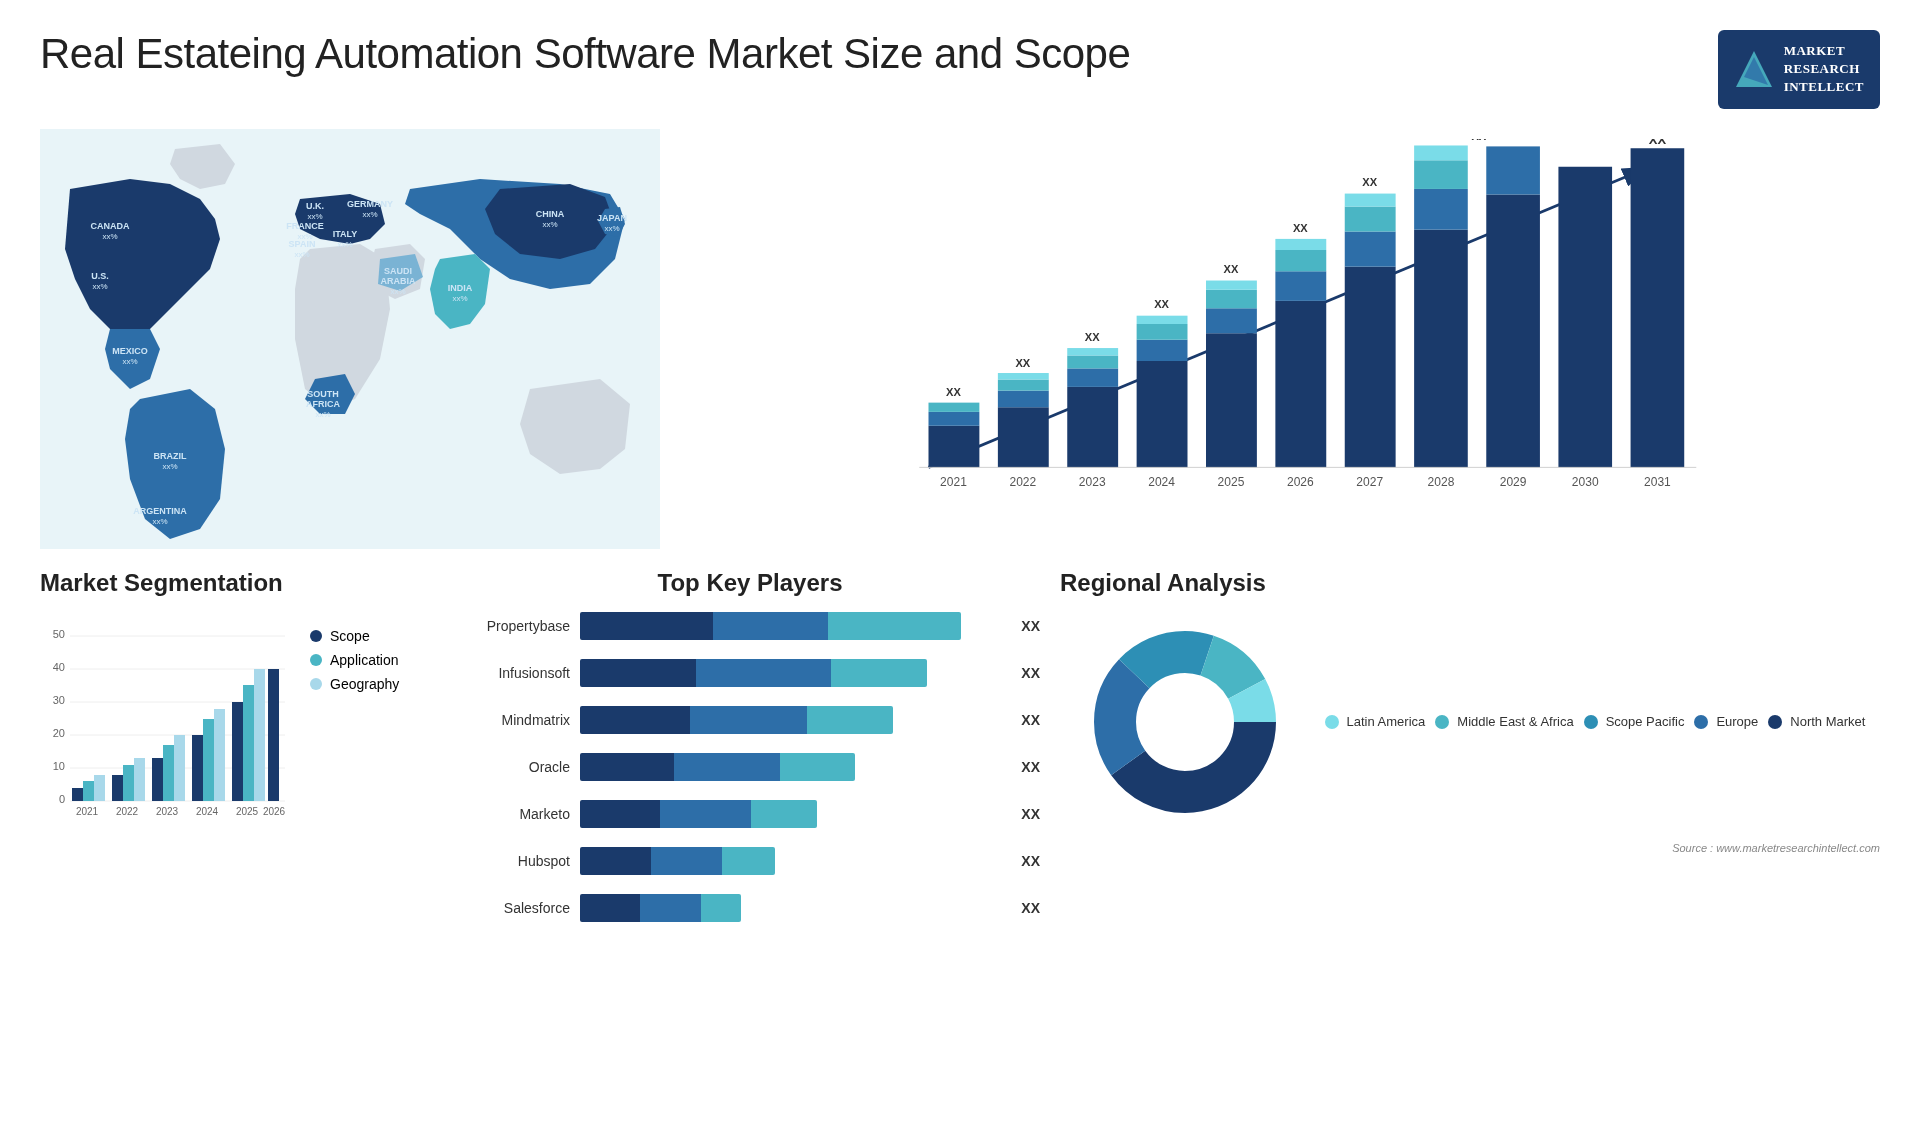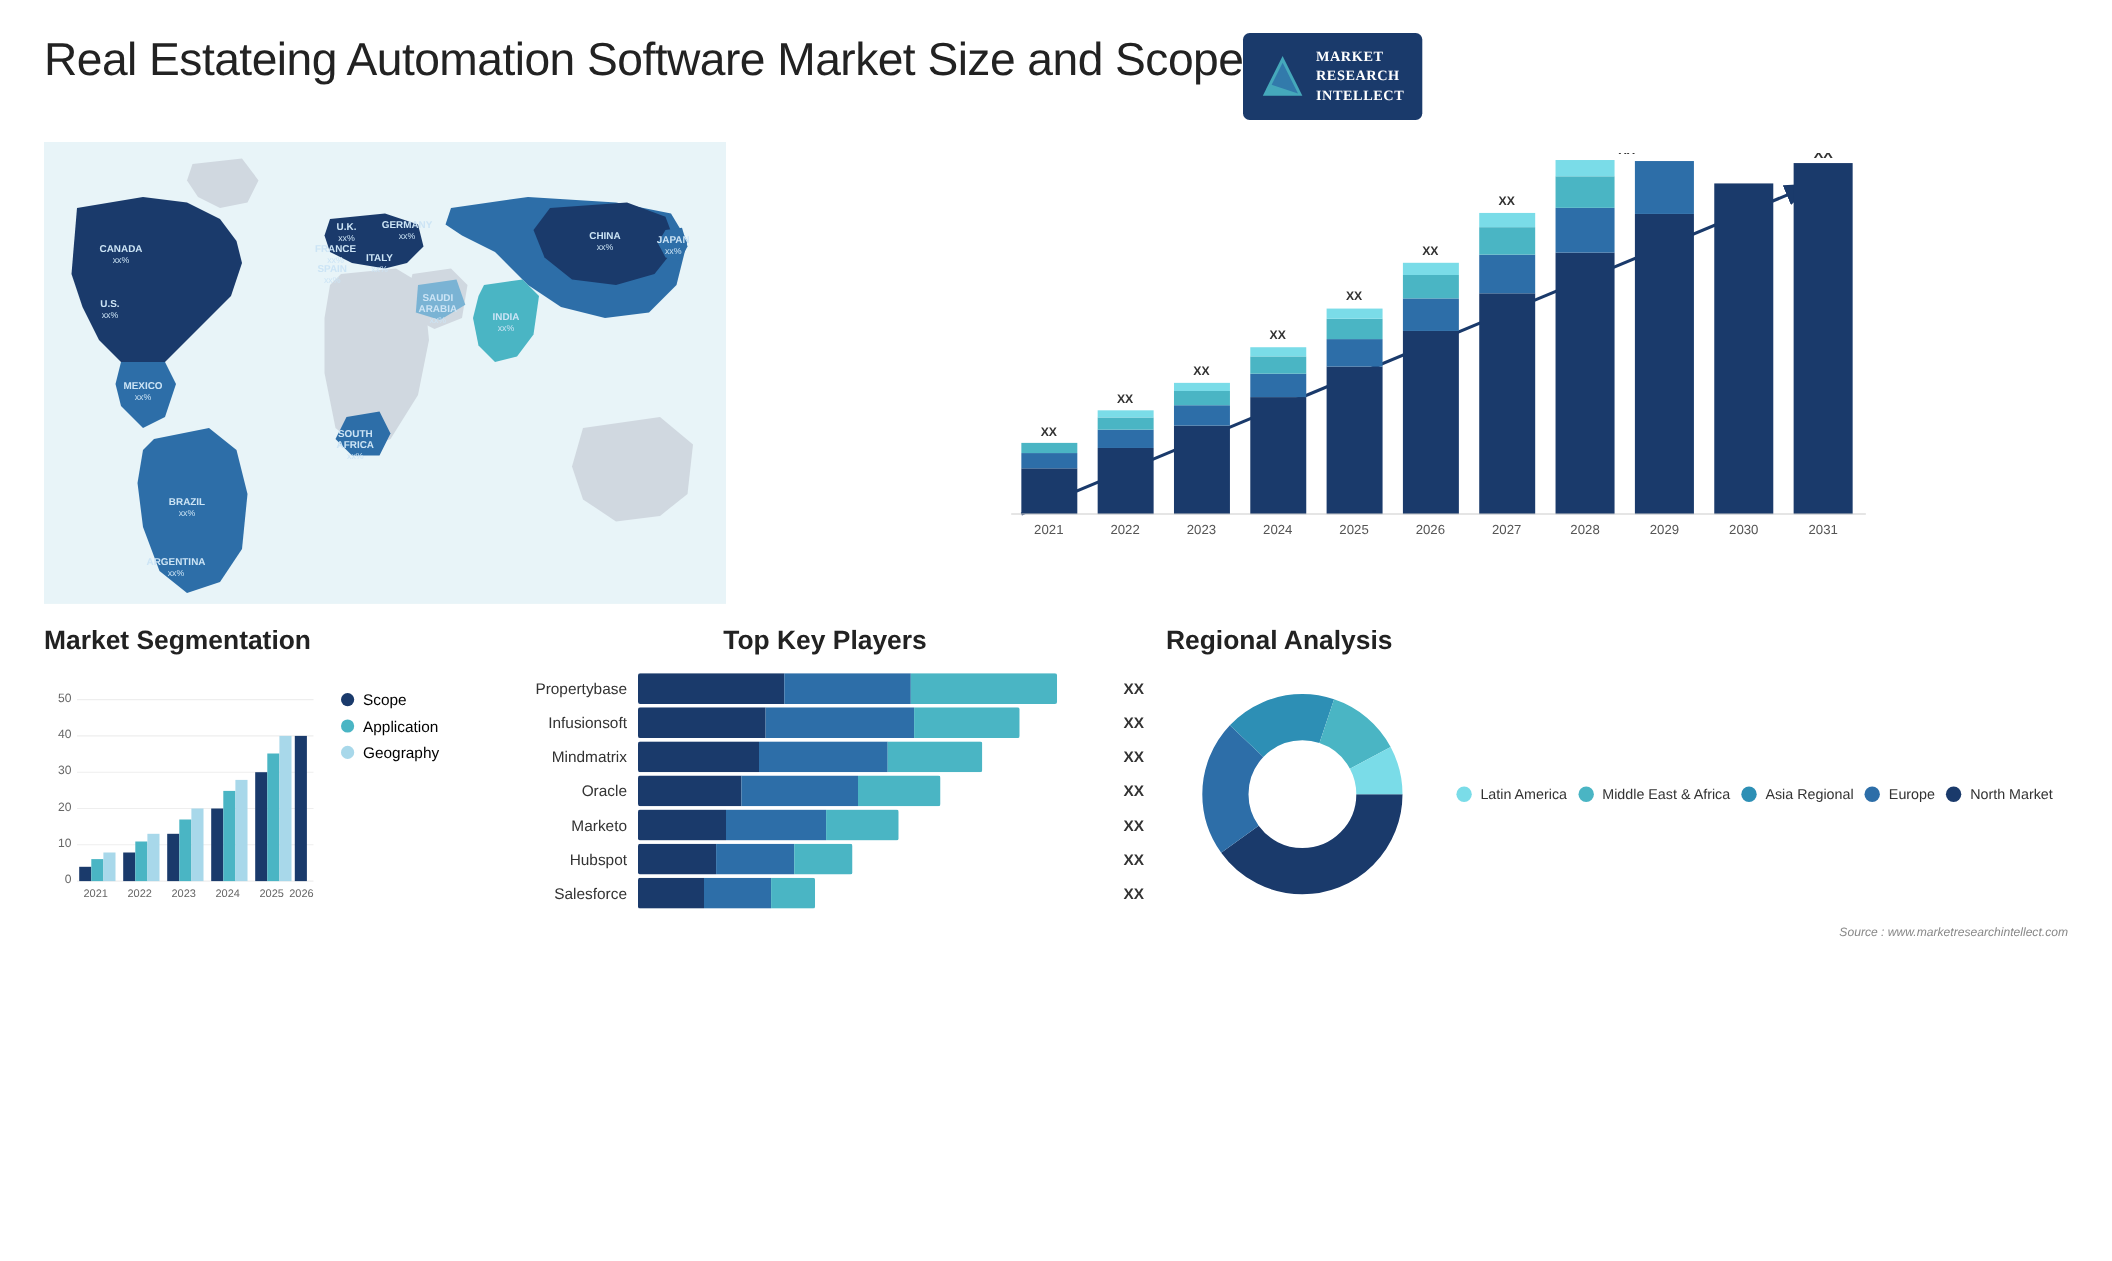--- a/index.html
+++ b/index.html
@@ -15,20 +15,21 @@
     .page-container {
       width: 1920px;
       height: 1146px;
       padding: 30px 40px;
       position: relative;
     }
 
     
     .header {
       display: flex;
+      justify-content: space-between;
       align-items: flex-start;
       margin-bottom: 20px;
     }
 
     .page-title {
       font-size: 42px;
       font-weight: 400;
       color: #222;
       letter-spacing: -0.5px;
     }
@@ -130,21 +131,21 @@
       font-size: 24px;
       font-weight: 700;
       color: #222;
       margin-bottom: 15px;
     }
 
     
     .players-chart {
       display: flex;
       flex-direction: column;
-      gap: 3px;
+      gap: 19px;
       margin-top: 5px;
     }
 
     .player-row {
       display: flex;
       align-items: center;
       gap: 10px;
     }
 
     .player-name {
@@ -609,21 +610,21 @@
             <div class="legend-item">
               <div class="legend-dot" style="background:#7adce8;"></div>
               <span>Latin America</span>
             </div>
             <div class="legend-item">
               <div class="legend-dot" style="background:#4ab5c4;"></div>
               <span>Middle East &amp; Africa</span>
             </div>
             <div class="legend-item">
               <div class="legend-dot" style="background:#2d8fb5;"></div>
-              <span>Asia Regional</span>
+              <span>Scope Pacific</span>
             </div>
             <div class="legend-item">
               <div class="legend-dot" style="background:#2d6ea8;"></div>
               <span>Europe</span>
             </div>
             <div class="legend-item">
               <div class="legend-dot" style="background:#1a3a6b;"></div>
               <span>North Market</span>
             </div>
           </div>

